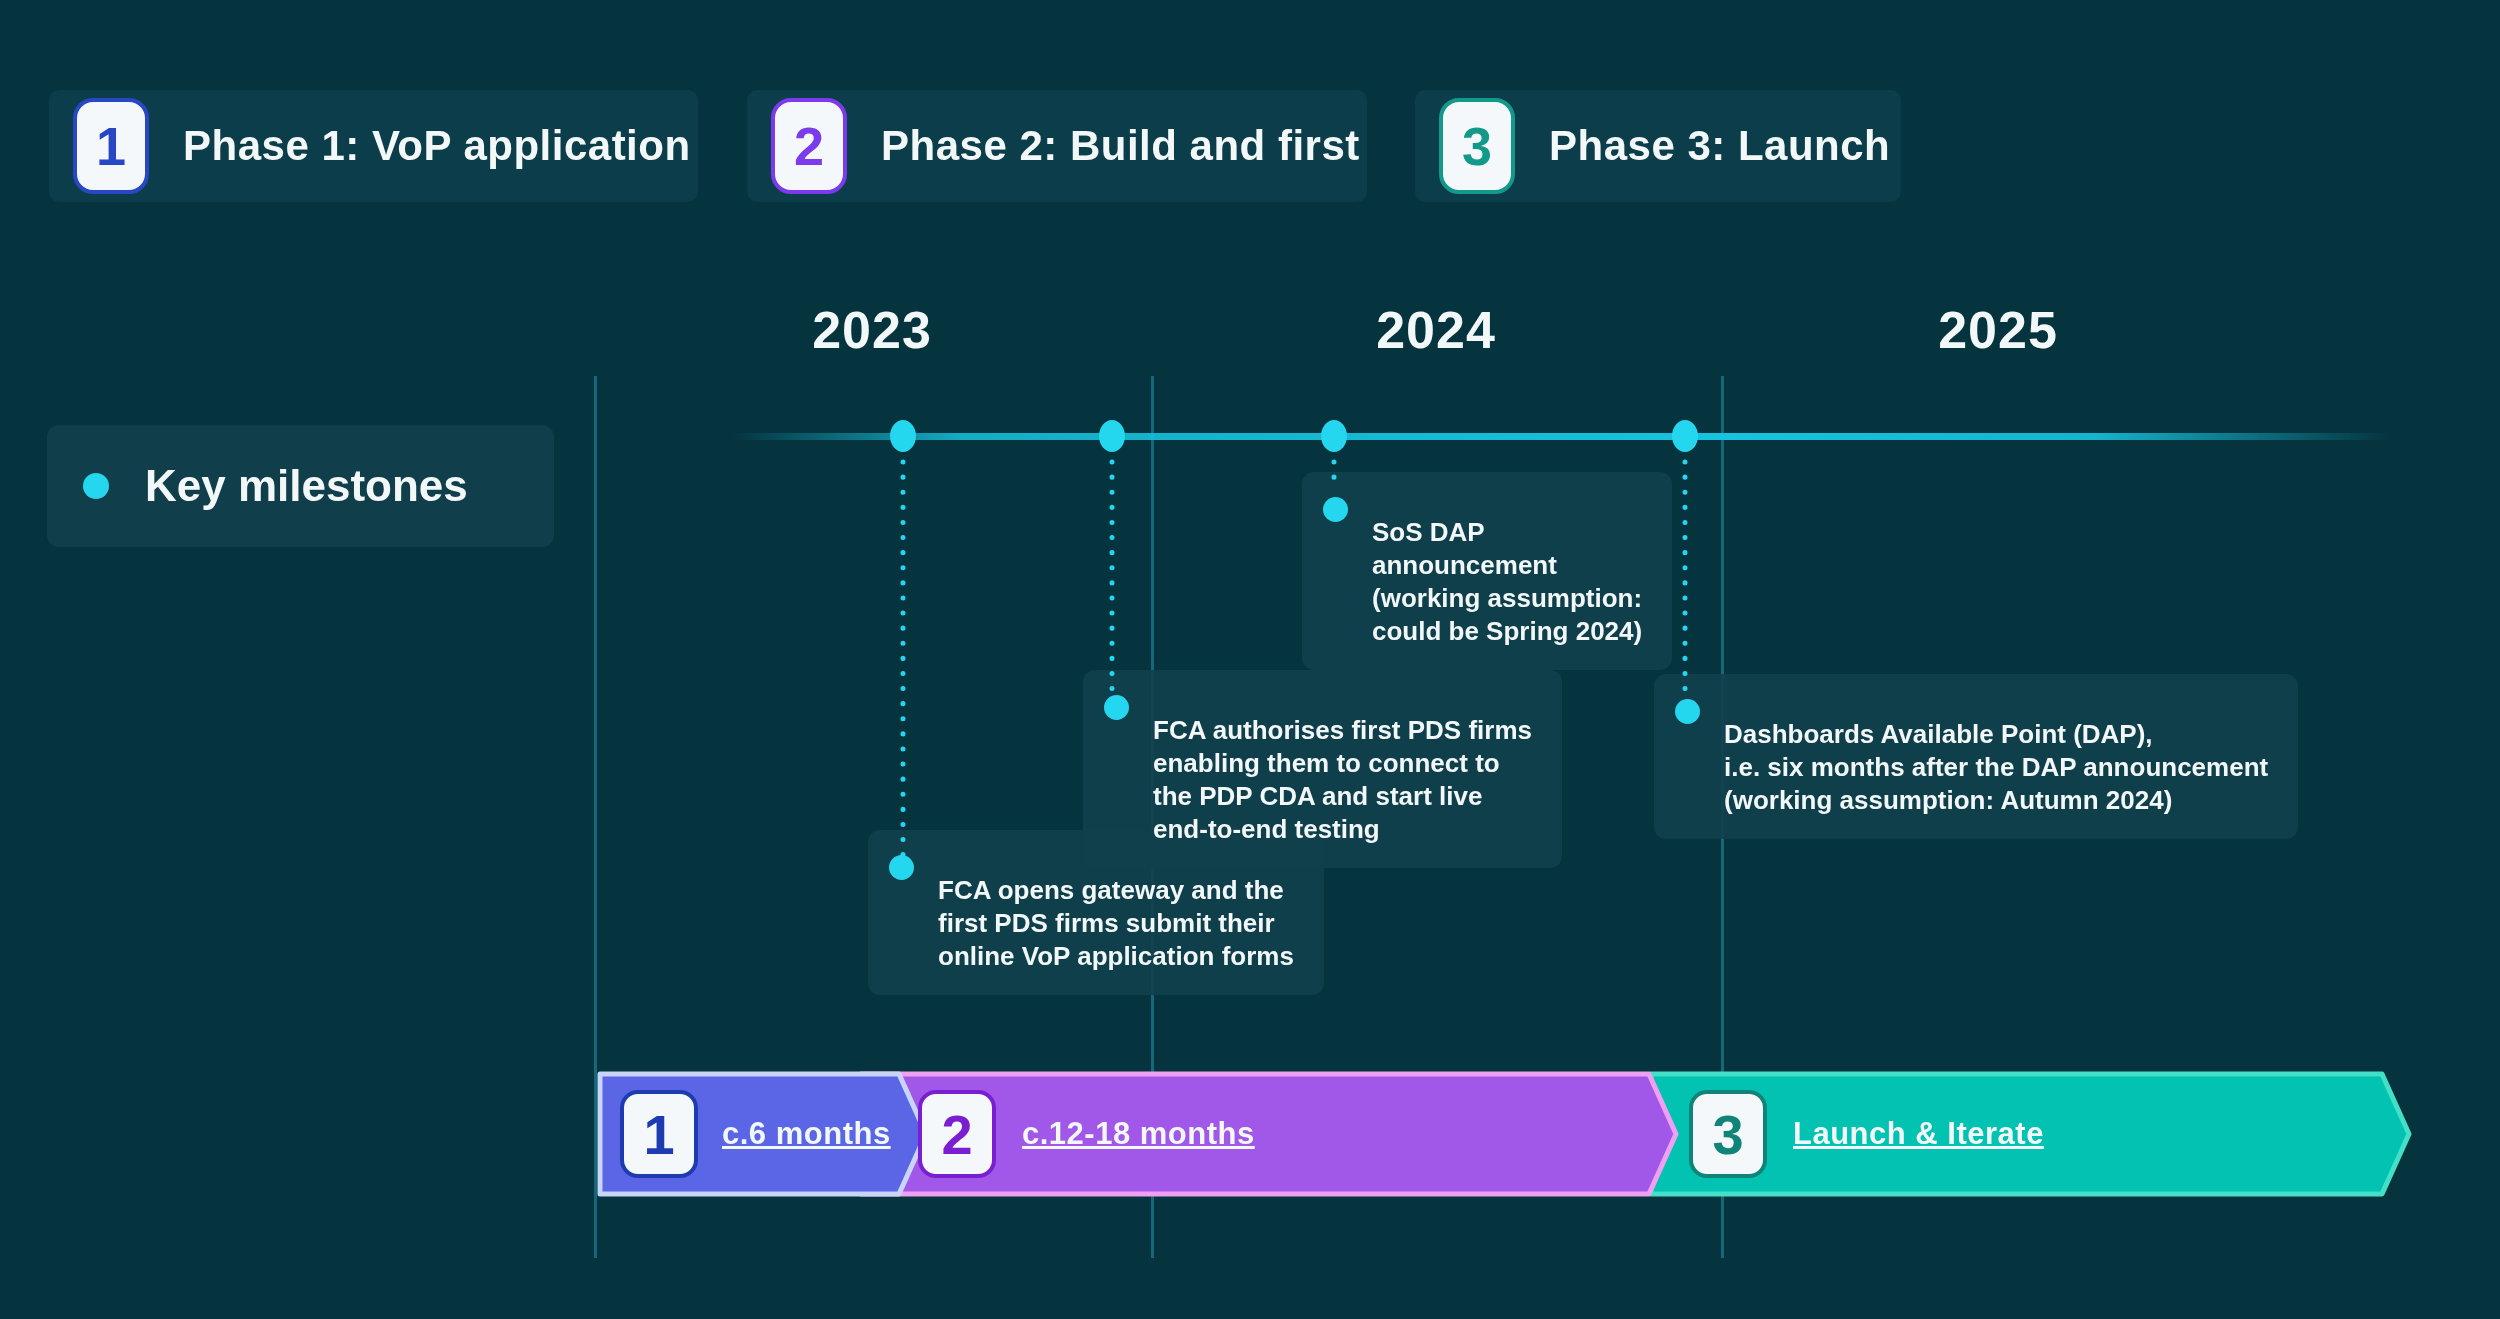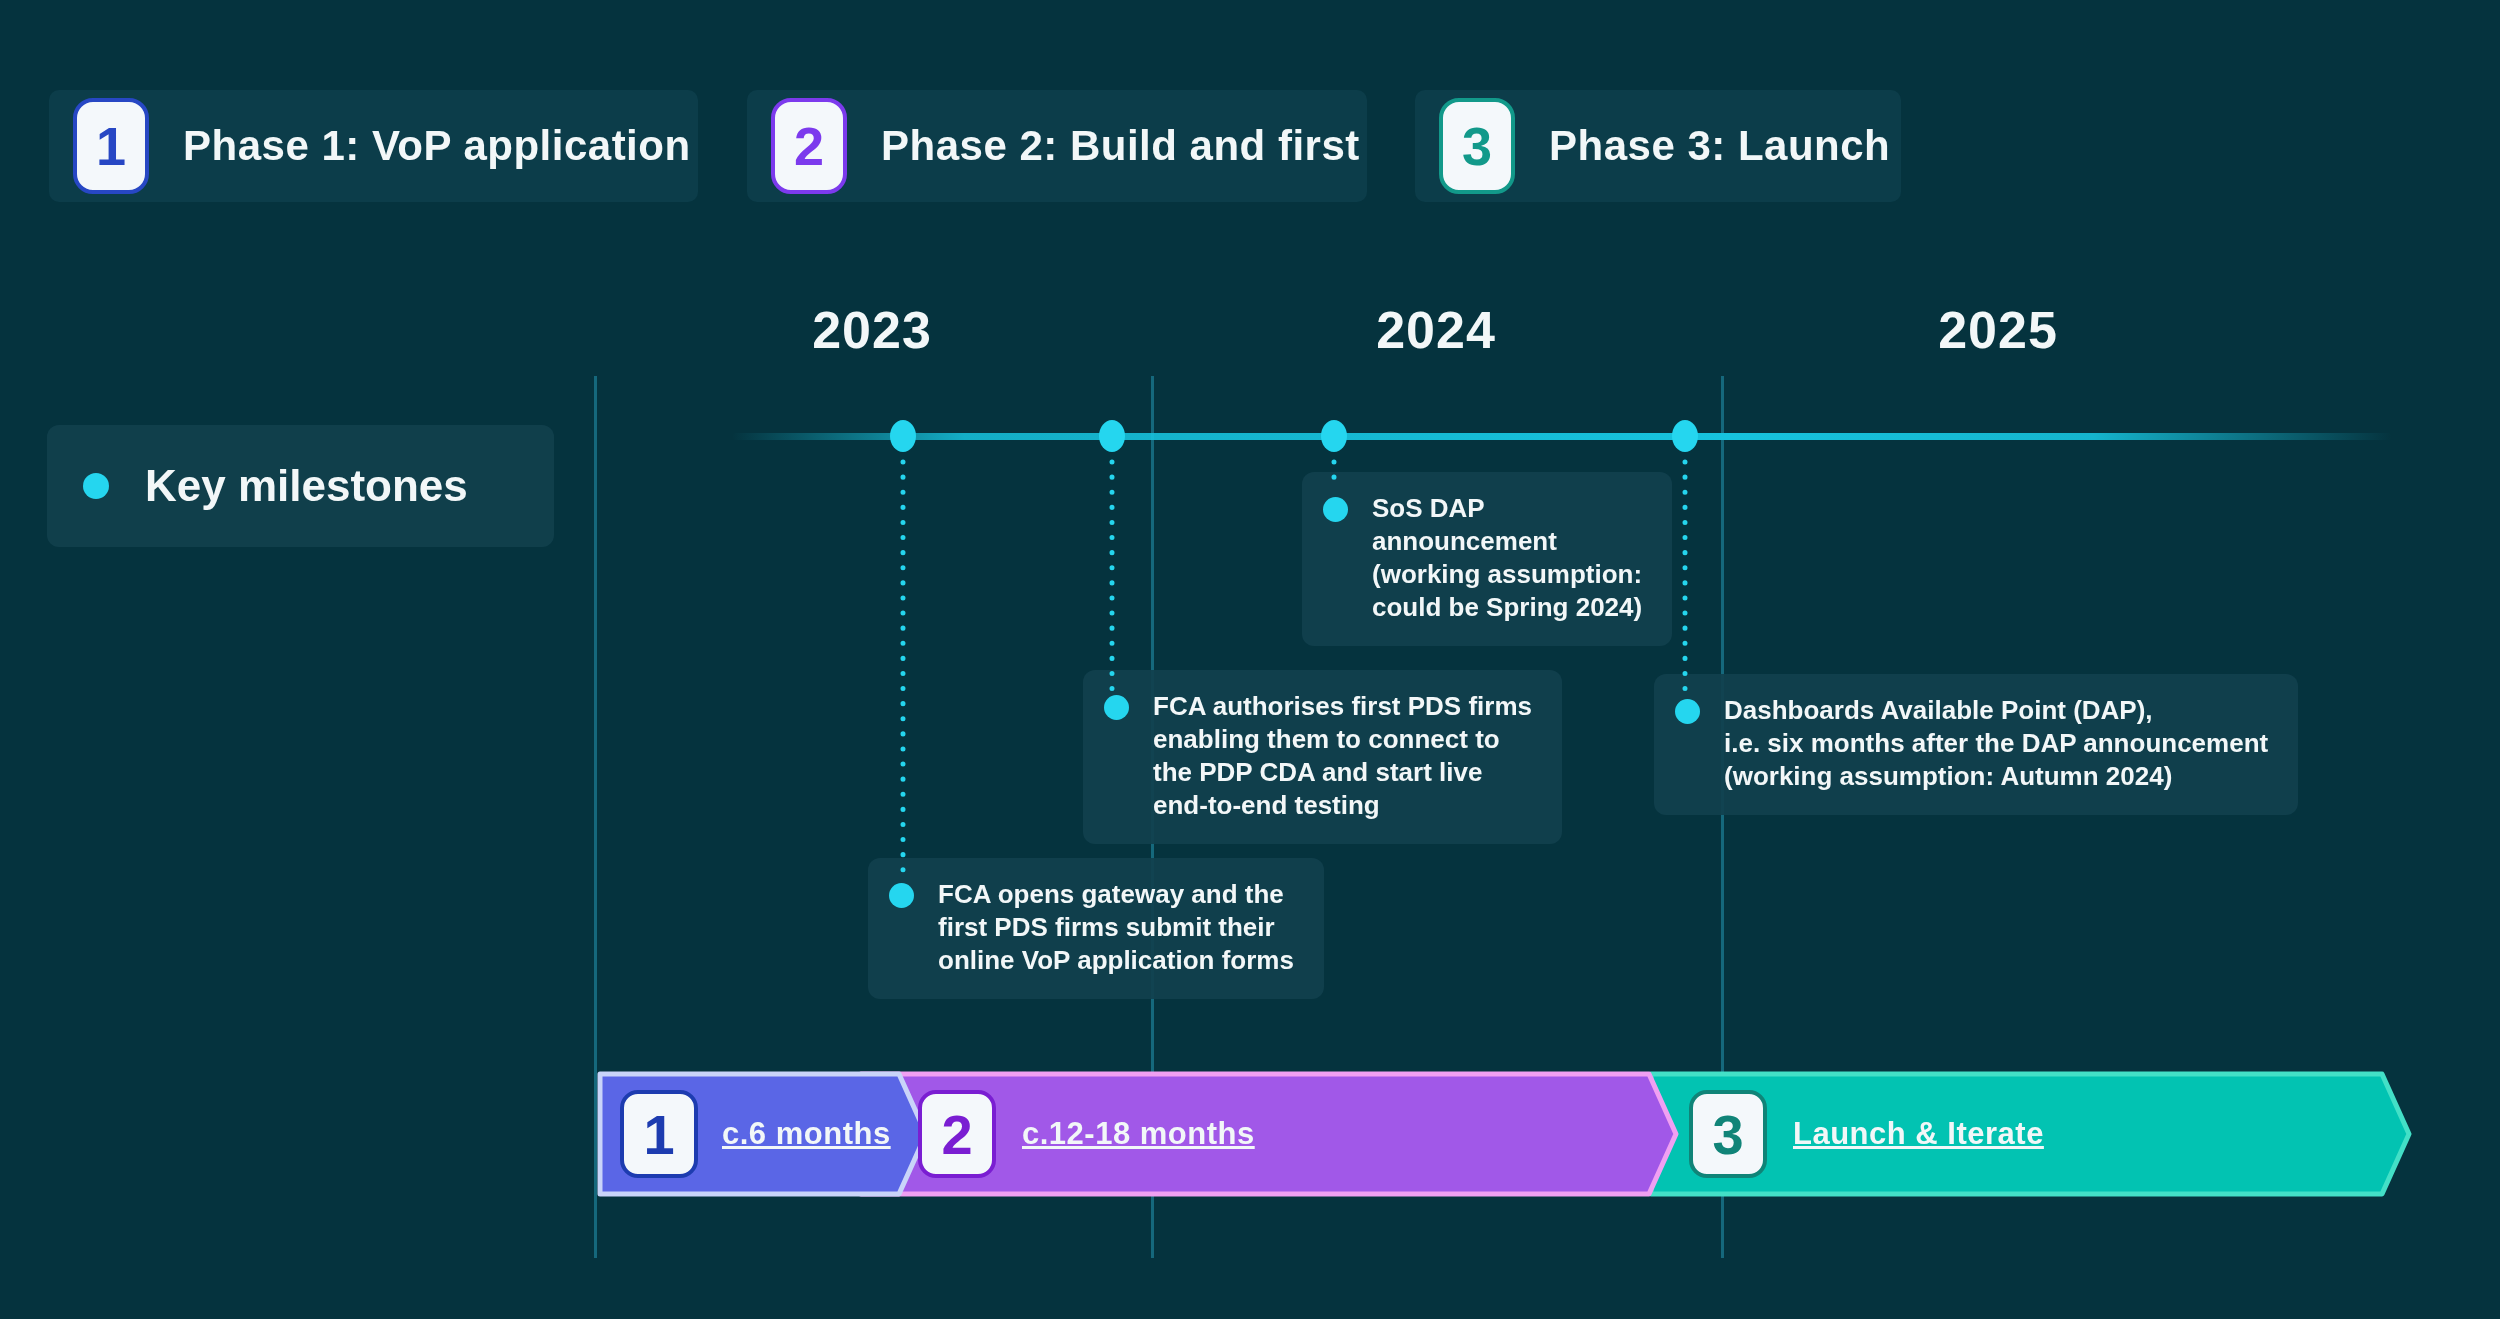--- a/index.html
+++ b/index.html
@@ -27,21 +27,21 @@
   .rowlabel{position:absolute;left:47px;width:507px;background:rgba(17,64,77,0.94);border-radius:12px;
         display:flex;align-items:center;gap:36px;padding-left:36px;box-sizing:border-box;z-index:2;
         font-size:44px;}
   .bullet{width:26px;height:26px;border-radius:50%;flex:none;}
 
   
   .note{position:absolute;background:rgba(17,64,77,0.92);border-radius:12px;
         display:flex;align-items:flex-start;gap:24px;
         padding:20px 30px 22px 21px;z-index:2;}
   .note .bullet{width:25px;height:25px;margin-top:5px;}
-  .note-text{font-size:26px;line-height:33px;white-space:pre-line;}
+  .note-text{font-size:26px;line-height:33px;white-space:pre-line;margin-top:24px;}
 
   
   .bar-svg{position:absolute;z-index:4;}
   .bar-content{position:absolute;top:1073px;height:122px;display:flex;align-items:center;z-index:5;box-sizing:border-box;}
   .bar-badge{width:78px;height:88px;border-radius:18px;background:#f4f8fb;
         display:flex;align-items:center;justify-content:center;
         font-size:56px;font-weight:bold;flex:none;box-sizing:border-box;border:4px solid #999;}
   .bar-label{font-size:31px;letter-spacing:.5px;text-decoration:underline;}
 </style>
 </head>
@@ -76,21 +76,21 @@
 
   <div class="year" style="left:872px;">2023</div>
   <div class="year" style="left:1436px;">2024</div>
   <div class="year" style="left:1998px;">2025</div>
 
   <div class="rowlabel" style="top:425px;height:122px;align-items:center;">
     <span class="bullet" style="background: rgb(37, 214, 239);"></span>
     <span>Key milestones</span>
   </div>
 
-  <div class="note" style="left:868px;top:858px;">
+  <div class="note" style="left:868px;top:830px;">
     <span class="bullet" style="background: rgb(37, 214, 239);"></span>
     <span class="note-text">FCA opens gateway and the
 first PDS firms submit their
 online VoP application forms</span>
   </div>
   <div class="note" style="left:1083px;top:670px;">
     <span class="bullet" style="background: rgb(37, 214, 239);"></span>
     <span class="note-text">FCA authorises first PDS firms
 enabling them to connect to
 the PDP CDA and start live

